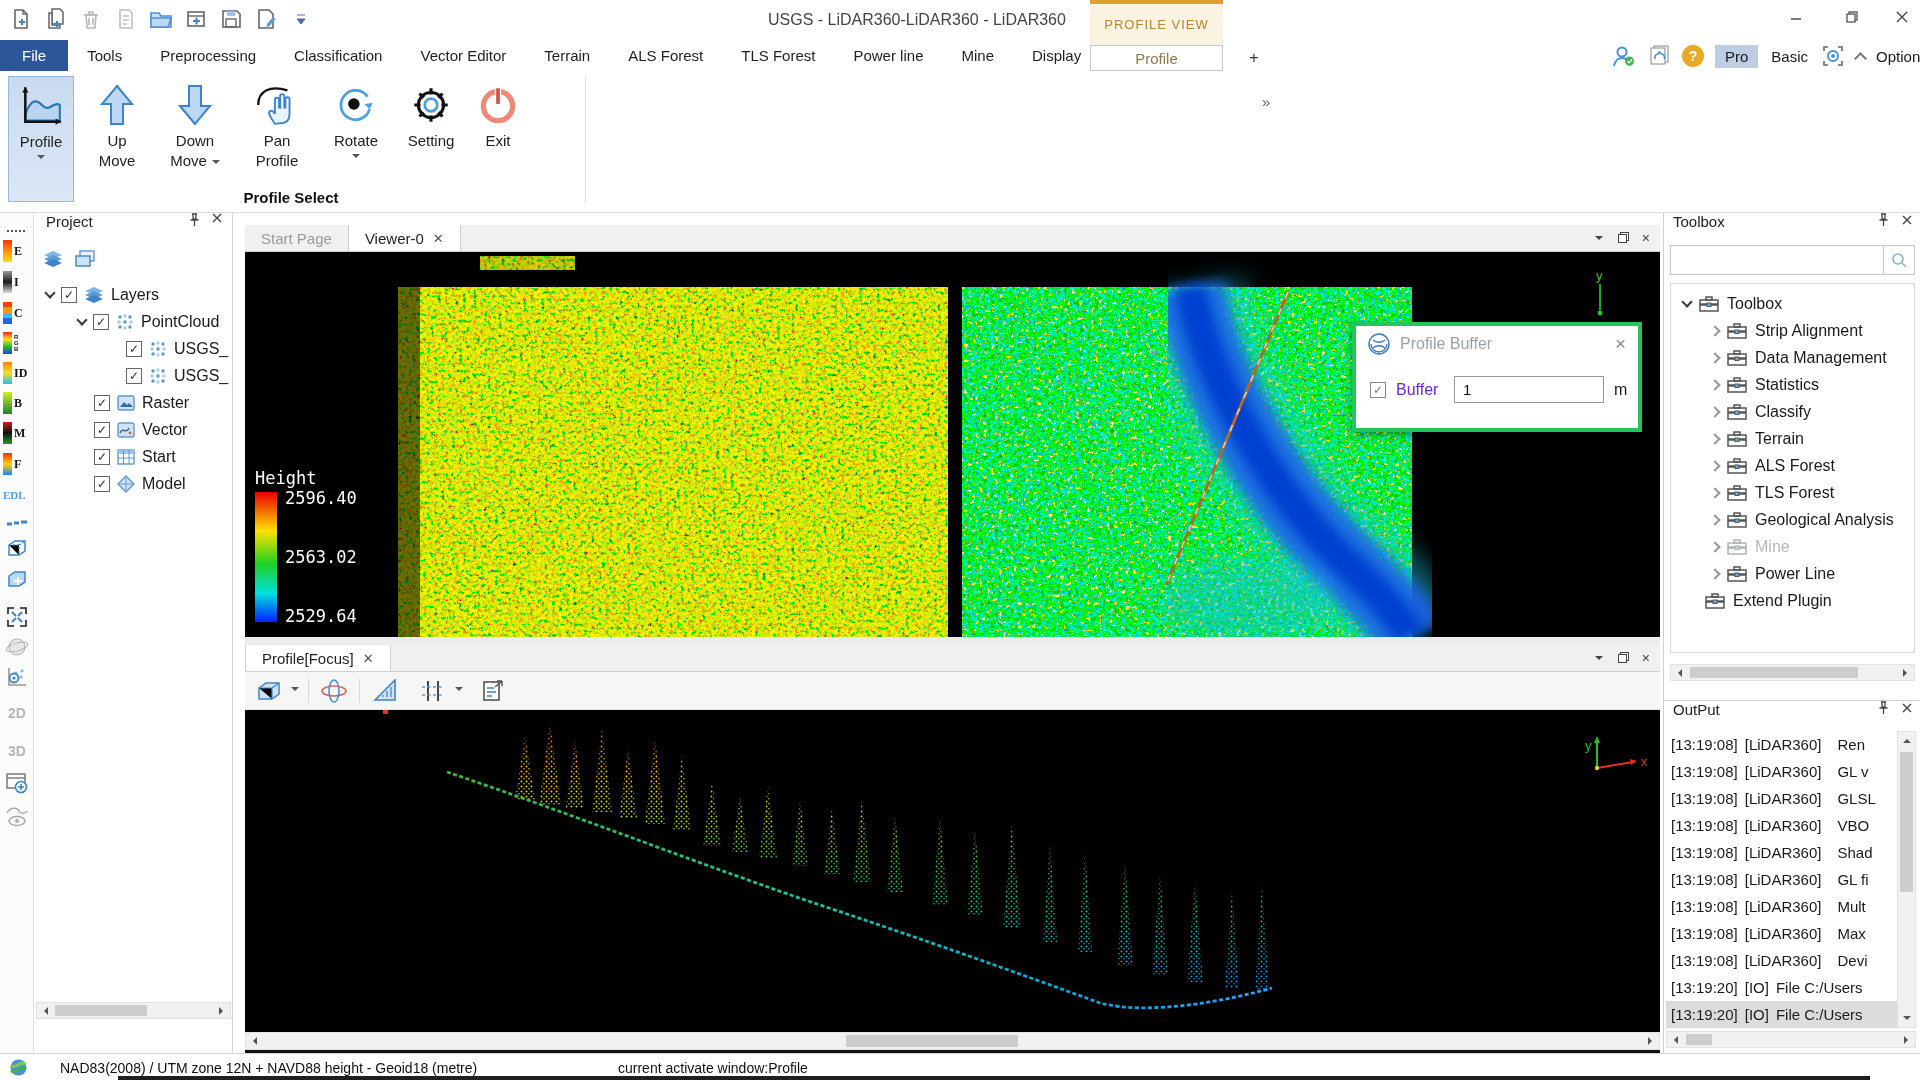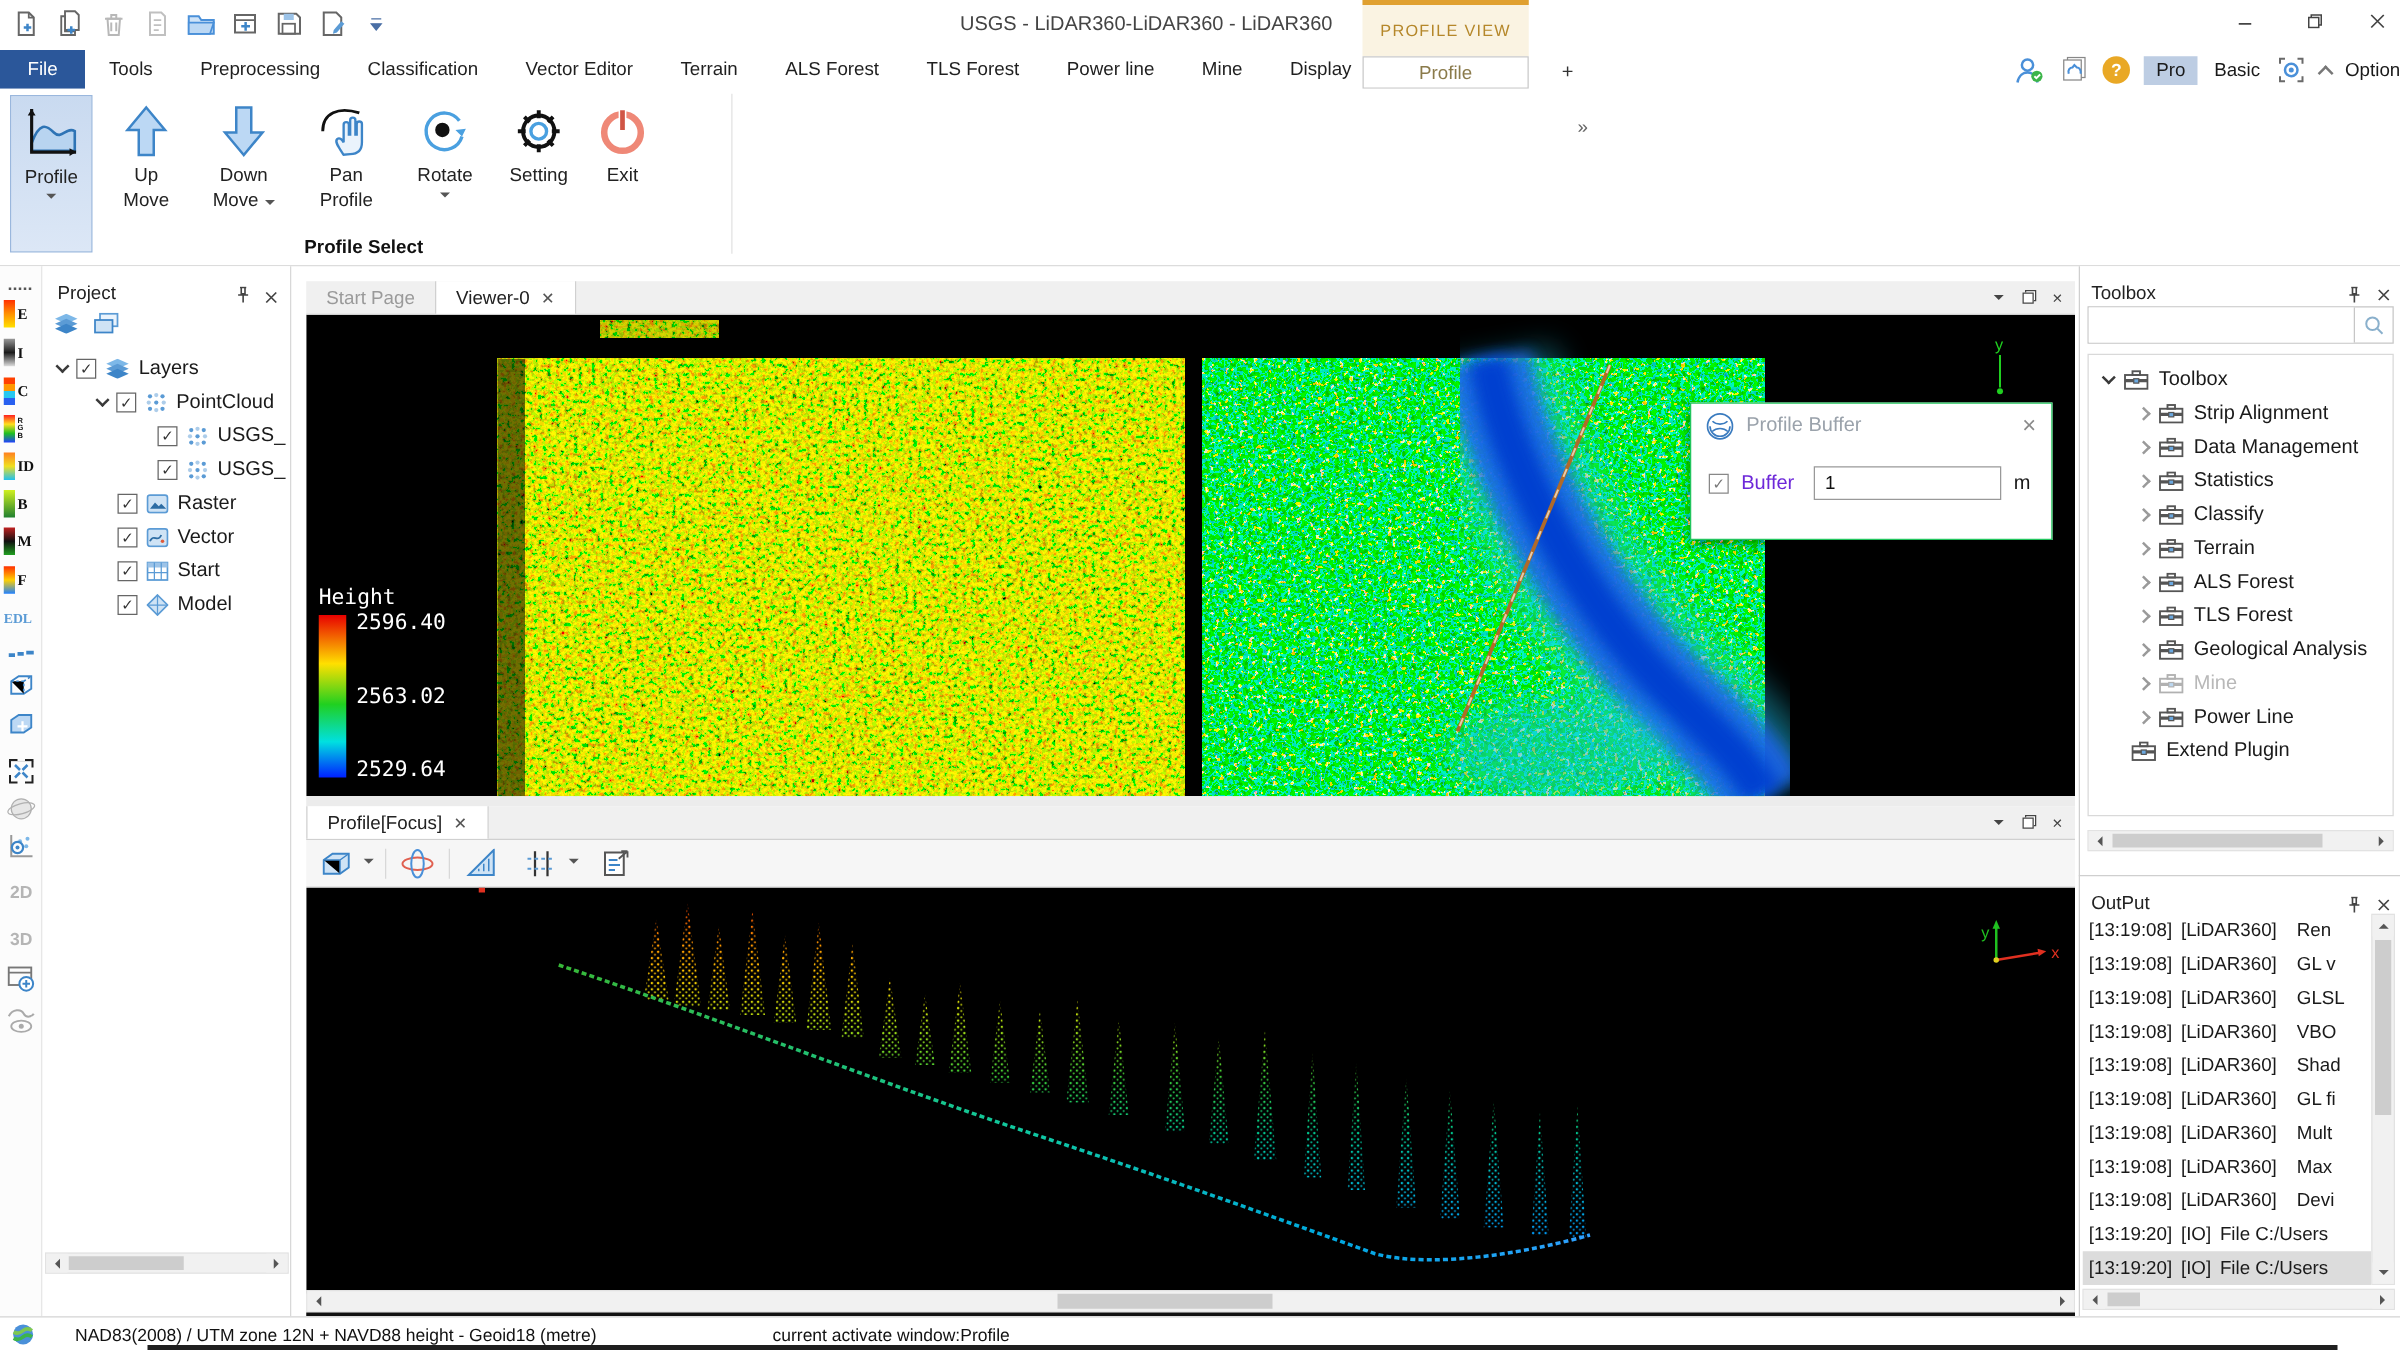--- a/index.html
+++ b/index.html
@@ -40,21 +40,21 @@
   #rb-sep{position:absolute;left:585px;top:4px;width:1px;height:128px;background:#e2e2e2}
   #rb-more{position:absolute;left:1262px;top:22px;color:#666;font-size:15px}
   
   #strip{position:absolute;left:0;top:213px;width:34px;height:845px;background:#fcfcfc;border-right:1px solid #e0e0e0}
   .sl{position:absolute;left:3px;width:30px;height:24px;display:flex;align-items:center}
   .sl .bar{width:9px;height:22px;margin-right:2px;flex:none}
   .sl .lt{font-family:"Liberation Serif",serif;font-weight:bold;font-size:12px;color:#111}
   .sl .vert{font-size:6px;line-height:6px;font-weight:bold;color:#111;display:flex;flex-direction:column}
   .mini{position:absolute;left:5px;width:24px;height:24px;display:flex;align-items:center;justify-content:center}
   
-  .phead{display:flex;align-items:flex-end;font-size:15px;color:#222}
+  .phead{display:flex;align-items:flex-start;font-size:15px;color:#222}
   .cb{width:16px;height:16px;border:1px solid #666;background:#fff;display:flex;align-items:center;justify-content:center;font-size:12px;color:#333;flex:none}
   .cv{width:8px;height:8px;border-right:2px solid #3a3a3a;border-bottom:2px solid #3a3a3a;transform:rotate(45deg);display:inline-block;flex:none;margin-top:-3px}
   .cr{width:8px;height:8px;border-right:2px solid #9a9a9a;border-bottom:2px solid #9a9a9a;transform:rotate(-45deg);display:inline-block;flex:none}
   
   #project{position:absolute;left:34px;top:213px;width:199px;height:845px;background:#fff;border-right:1px solid #d8d8d8}
   #project .phead{height:30px;padding-left:12px}
   #ptools{height:32px;display:flex;align-items:center;gap:10px;padding-left:8px}
   .trow{display:flex;align-items:center;height:27px;font-size:16px;color:#1a1a1a;gap:7px;white-space:nowrap;overflow:hidden}
   
   .tabsrow{position:absolute;left:245px;width:1415px;height:27px;background:#f0f0f0;border-bottom:1px solid #d0d0d0;display:flex}
@@ -66,21 +66,21 @@
   .pbn .a{width:0;height:0;border:4px solid transparent;border-top-color:#444;margin-top:4px}
   .pbn .r{width:9px;height:9px;border:1.5px solid #444;background:#fff;box-shadow:2px -2px 0 -1px #fff,2px -2px 0 0 #444}
   .pbn .x{font-size:14px;color:#444;line-height:10px}
   
   #legend{position:absolute;left:255px;top:468px;color:#fff;font-family:"DejaVu Sans Mono",monospace}
   #legend .lg-title{font-size:17px;margin-bottom:4px}
   #legend .lg-row{display:flex}
   #legend .lg-bar{width:22px;height:130px;background:linear-gradient(#e80000,#ffe000 30%,#20d020 55%,#00e0e0 78%,#0020ff)}
   #legend .lg-vals{display:flex;flex-direction:column;justify-content:space-between;height:138px;margin-left:8px;margin-top:-4px;font-size:17px}
   
-  #dialog{position:absolute;left:1352px;top:322px;width:290px;height:110px;background:#fff;border:1px solid #22c55e;box-shadow:0 3px 8px rgba(0,0,0,.4)}
+  #dialog{position:absolute;left:1352px;top:322px;width:290px;height:110px;background:#fff;border:4px solid #22c55e;box-shadow:0 3px 8px rgba(0,0,0,.4)}
   #dialog .dh{display:flex;align-items:center;height:36px;padding:0 12px}
   #dialog .dt{font-size:16px;color:#9aa2ab;margin-left:10px;flex:1}
   #dialog .dx{font-size:19px;color:#8a8a8a}
   #dialog .db{display:flex;align-items:center;margin:14px 0 0 14px;gap:10px}
   #dialog input{width:150px;height:27px;border:1px solid #999;font-size:15px;padding-left:8px;color:#111}
   
   #ptoolbar{position:absolute;left:245px;top:672px;width:1415px;height:38px;background:#f6f6f6;border-bottom:1px solid #e0e0e0;display:flex;align-items:center;gap:6px;padding-left:8px}
   .ti{width:32px;height:30px;display:flex;align-items:center;justify-content:center}
   .tsep{width:1px;height:24px;background:#d8d8d8;margin:0 3px}
   

